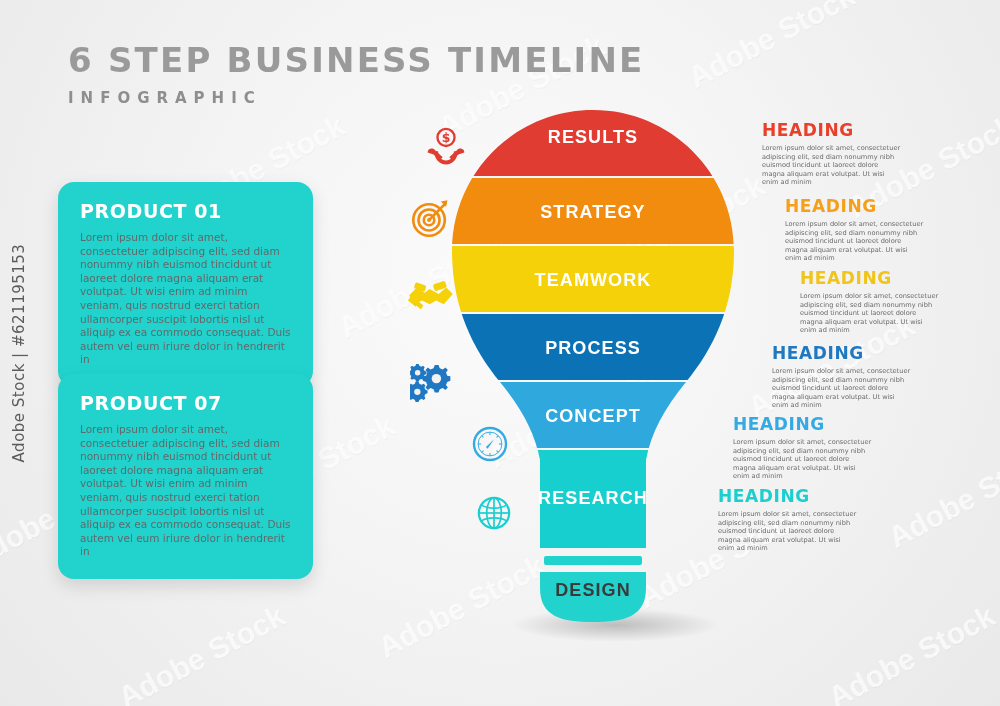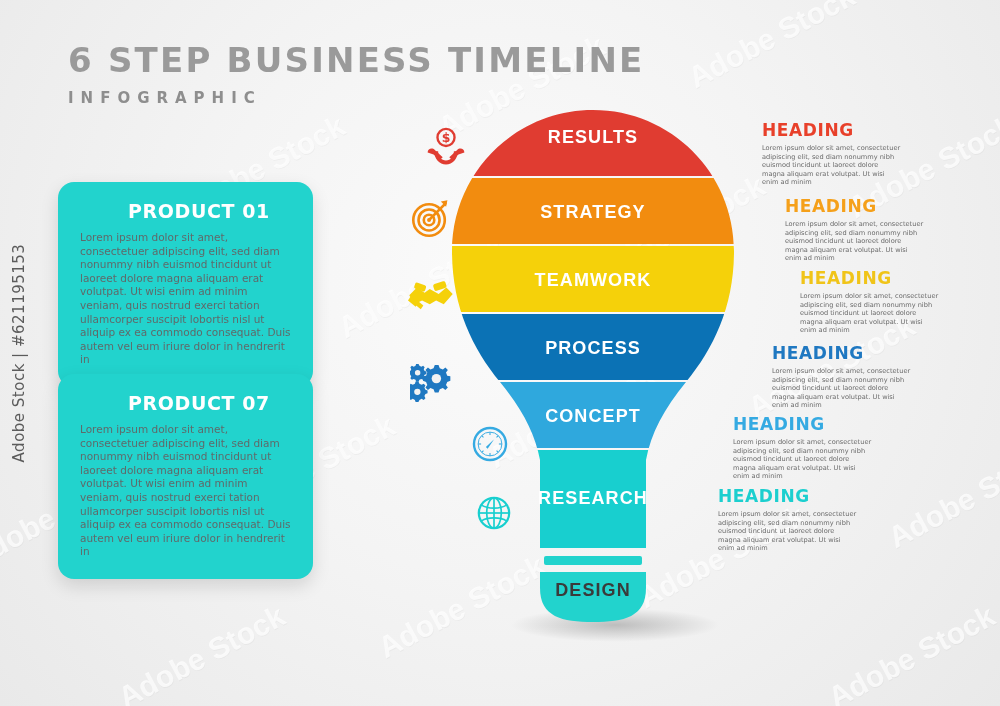--- a/index.html
+++ b/index.html
@@ -71,21 +71,20 @@
     box-shadow:0 7px 18px rgba(0,0,0,.13);
     padding:18px 20px 20px 22px;
   }
   .card-title {
     color:#ffffff;
     font-size:19px;
     font-weight:700;
     letter-spacing:.6px;
     font-family:"DejaVu Sans", sans-serif;
     margin-bottom:9px;
-    margin-left:48px;
   }
   .card-body {
     color:#5f6a6a;
     font-size:10.5px;
     line-height:13.6px;
     font-family:"DejaVu Sans", sans-serif;
   }
   #card1 { left:58px; top:182px; }
   #card2 { left:58px; top:374px; }
 

